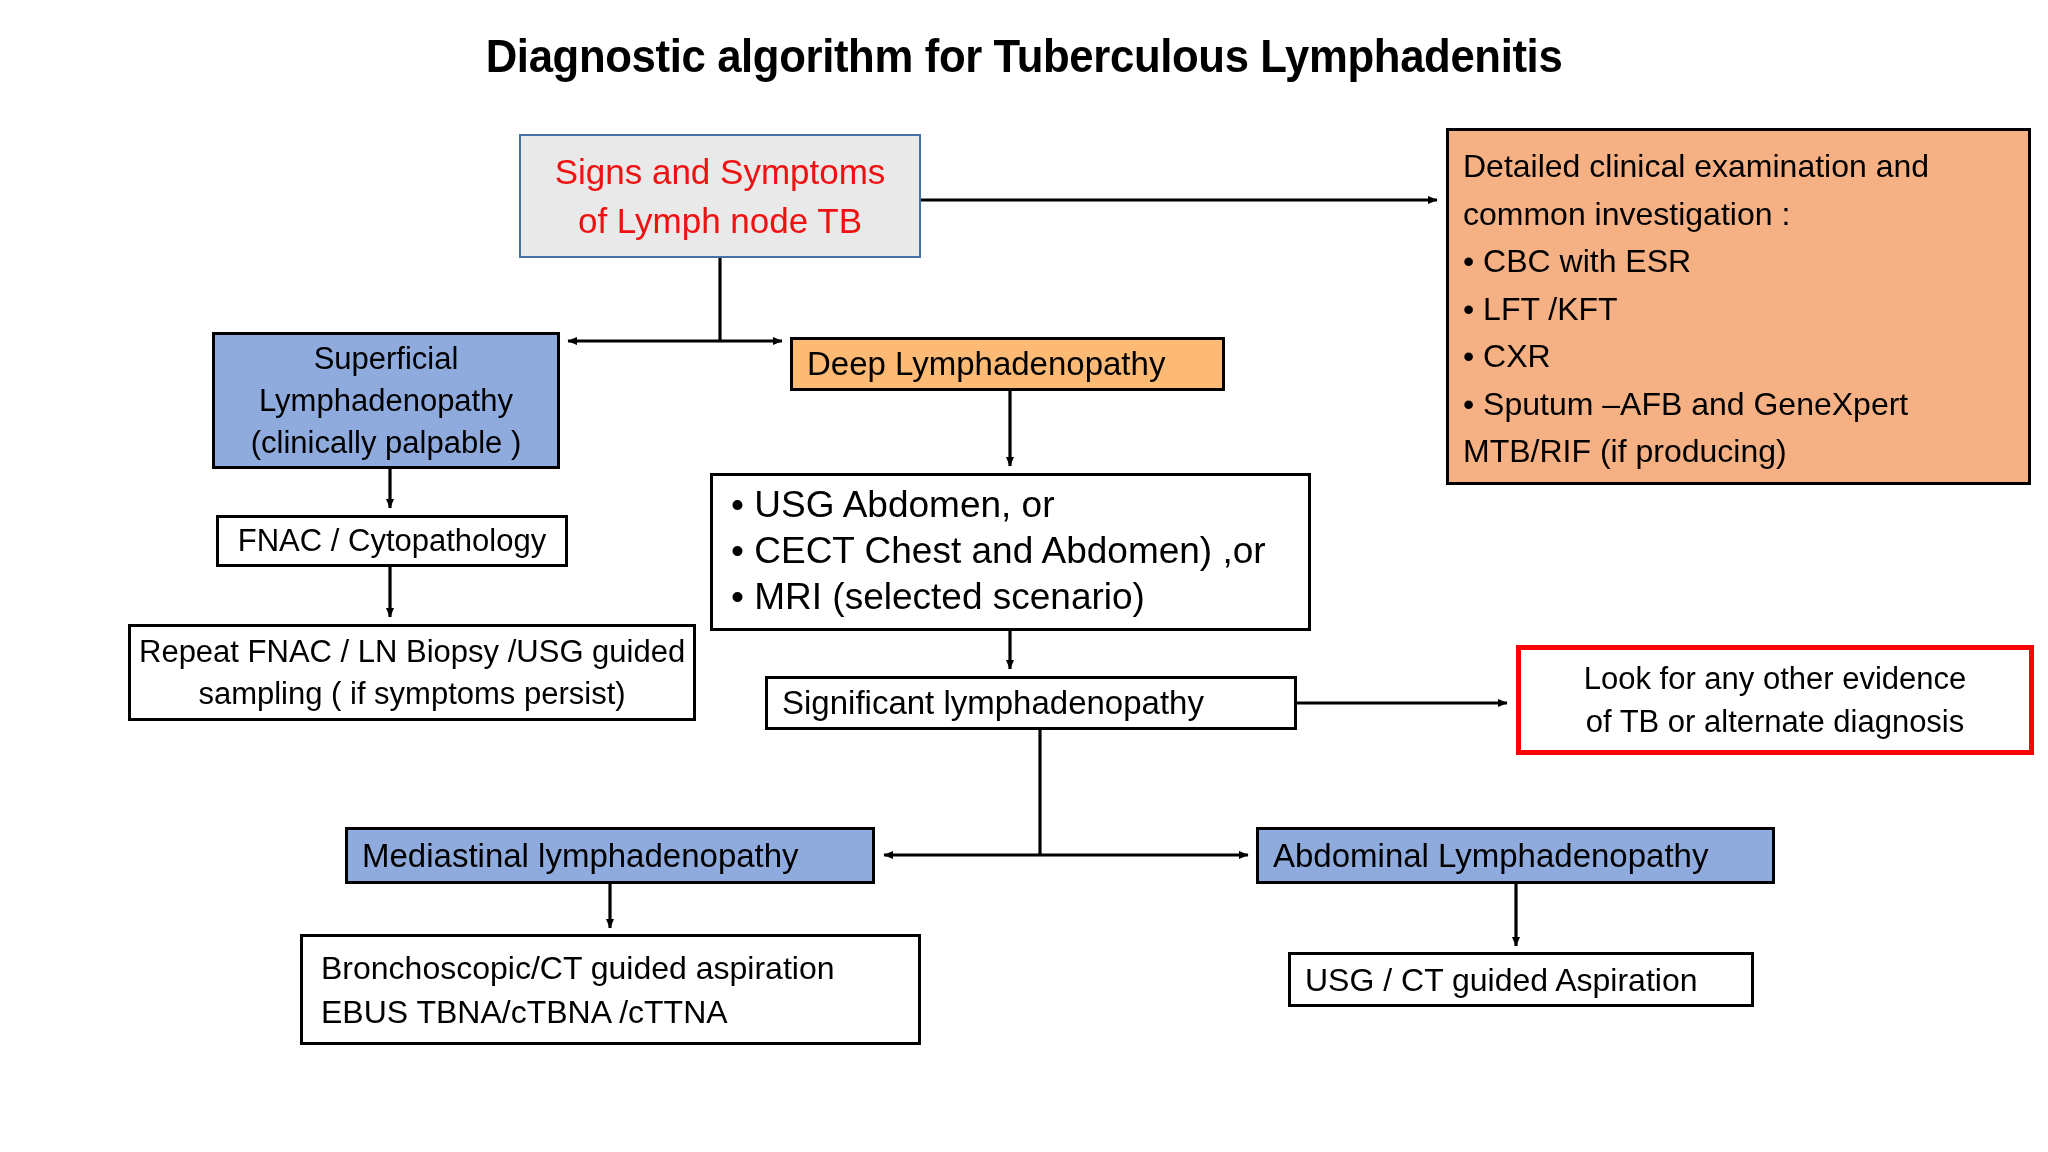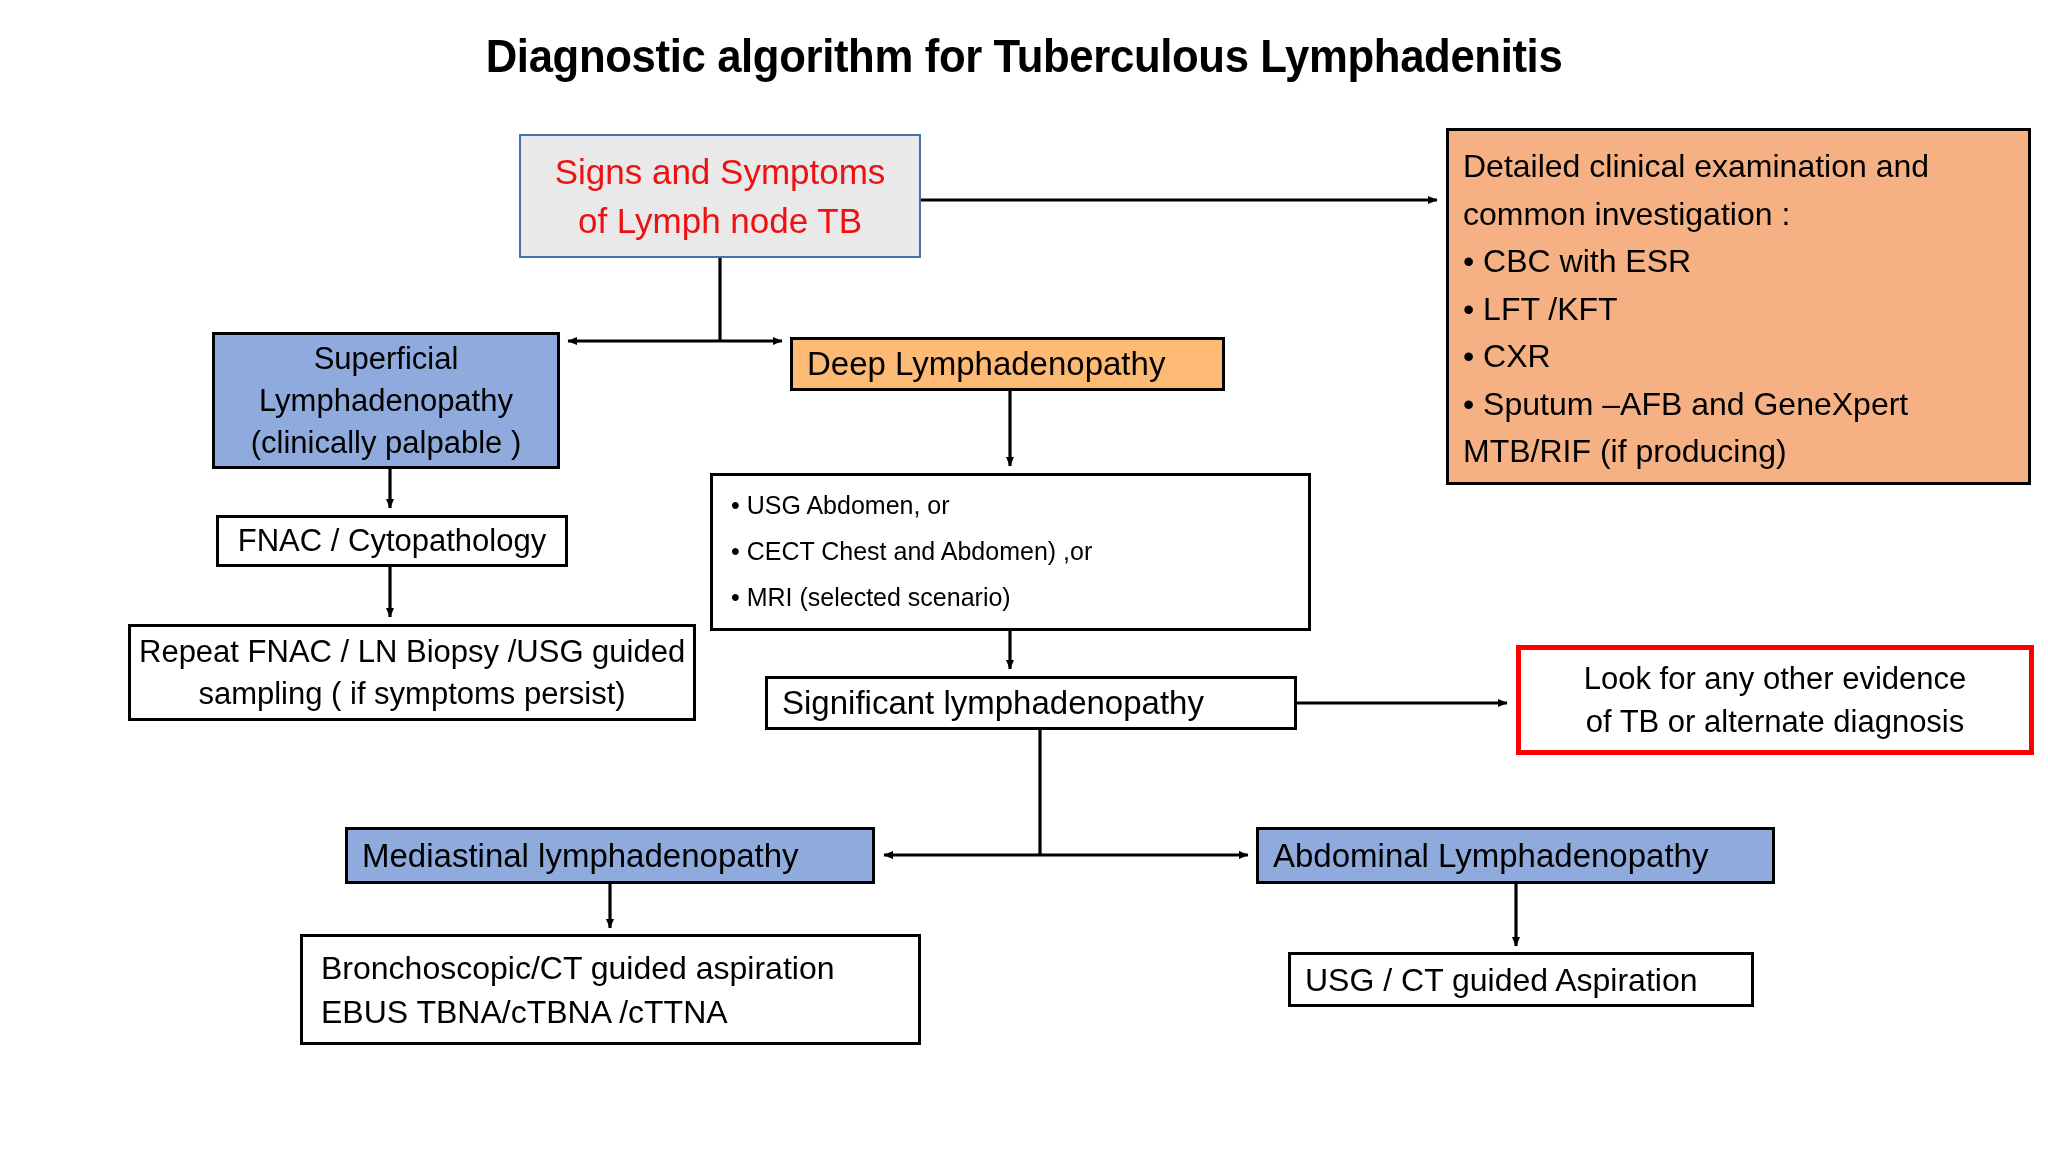--- a/index.html
+++ b/index.html
@@ -107,21 +107,21 @@
   }
 
   #n-deep {
     left: 790px; top: 337px; width: 435px; height: 54px;
     font-size: 33px; line-height: 38px;
     padding: 0 14px;
   }
 
   #n-imaging {
     left: 710px; top: 473px; width: 601px; height: 158px;
-    font-size: 25px; line-height: 46px;
+    font-size: 37px; line-height: 46px;
     padding: 6px 0 0 18px;
     justify-content: flex-start;
   }
 
   #n-fnac {
     left: 216px; top: 515px; width: 352px; height: 52px;
     font-size: 31px; line-height: 36px;
     padding: 0 10px;
   }
 

